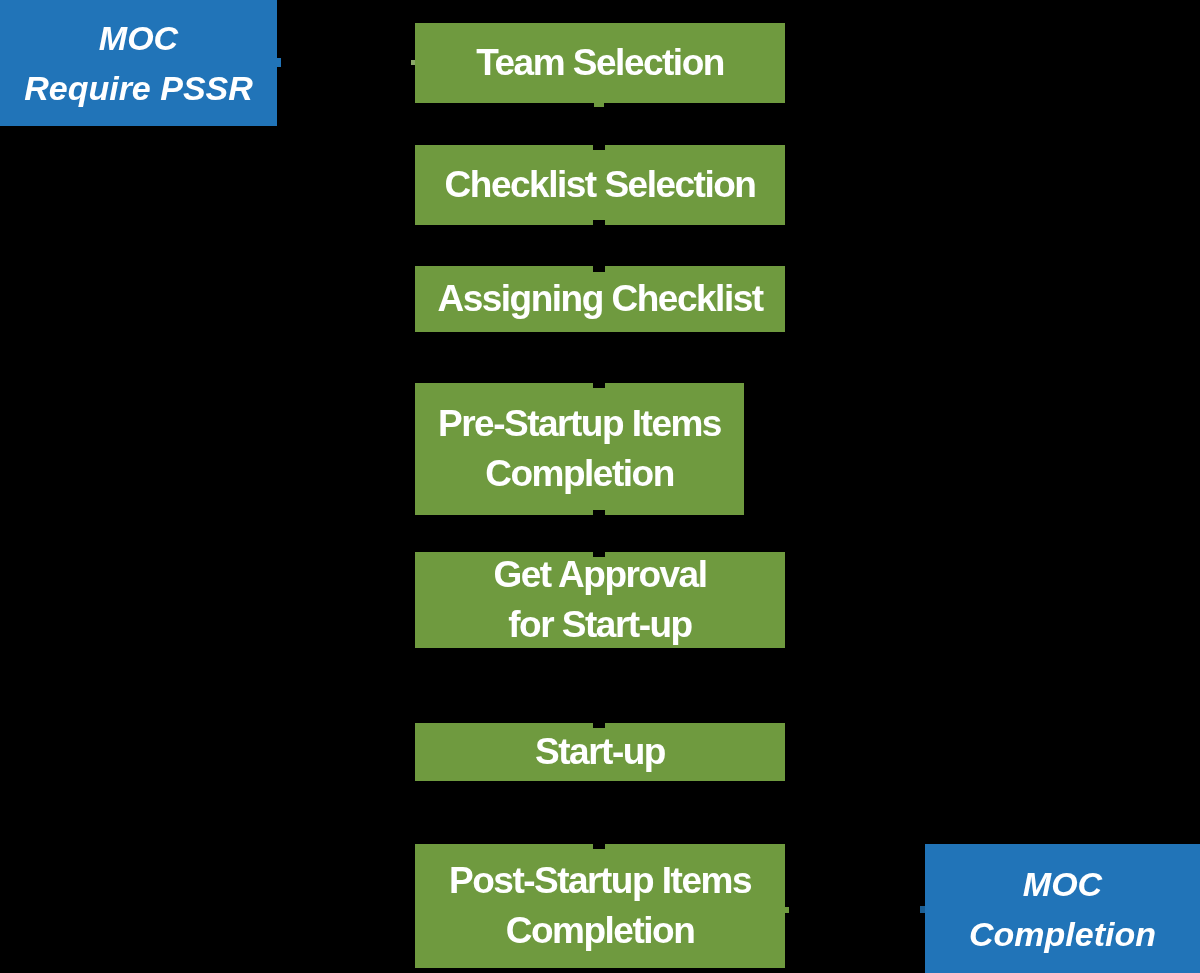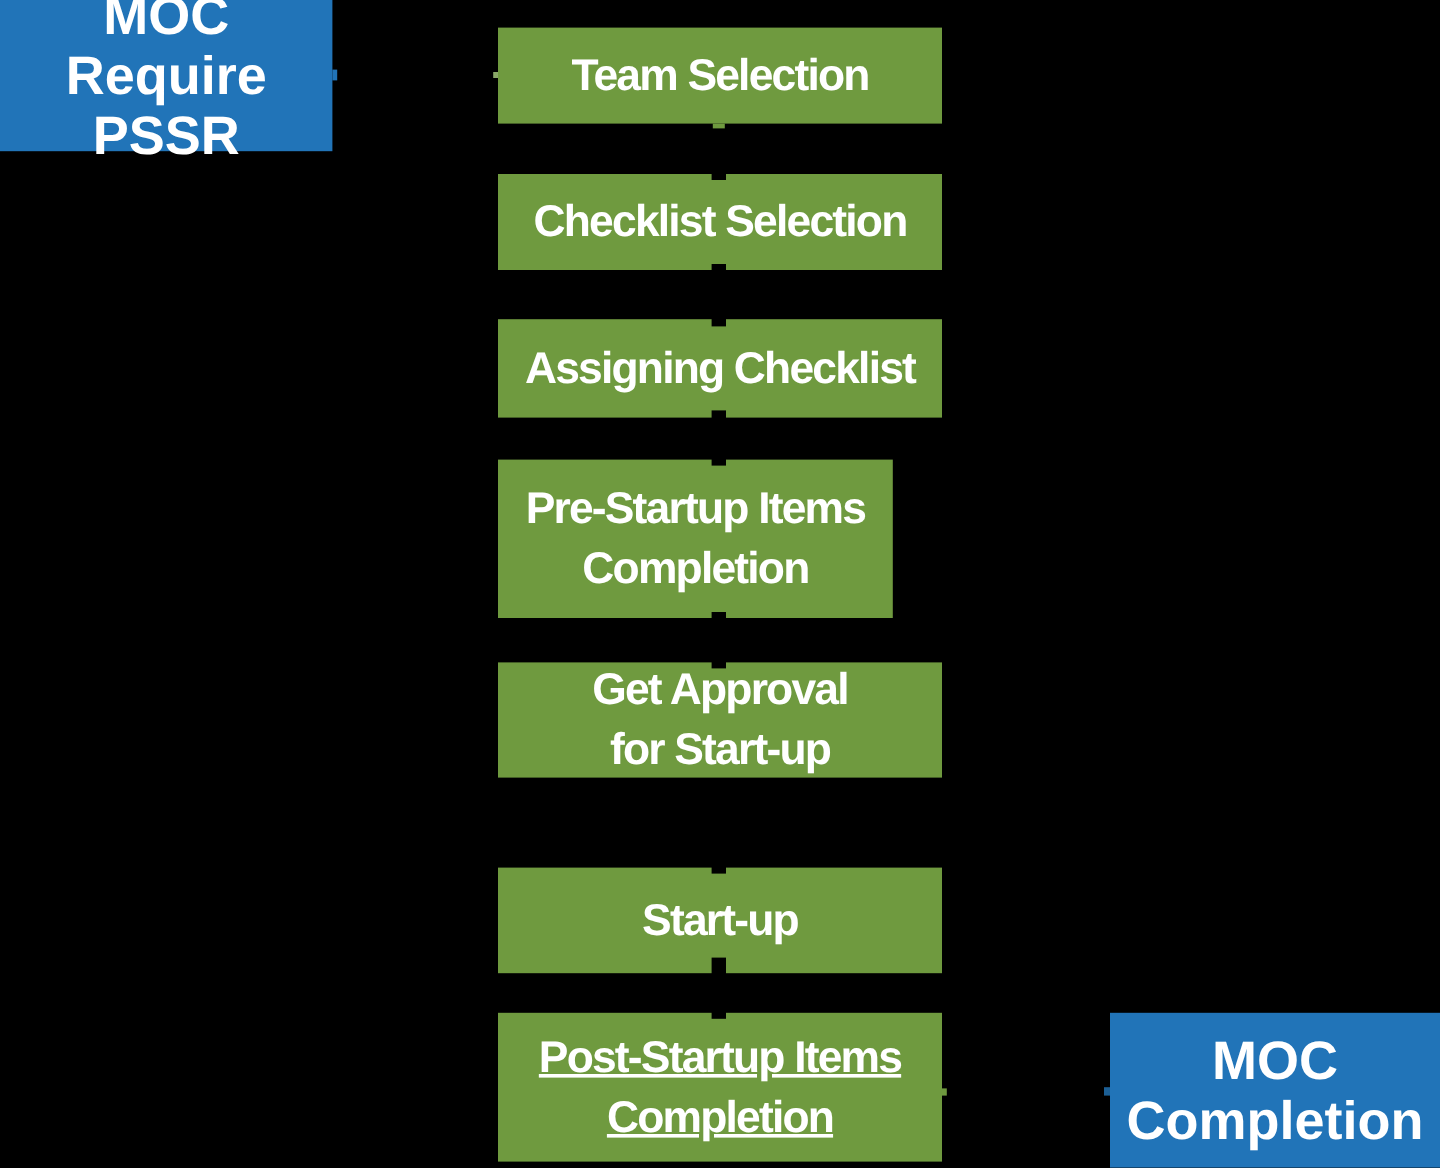--- a/index.html
+++ b/index.html
@@ -10,35 +10,35 @@
   }
   .stage{position:absolute;inset:0;width:1200px;height:973px;}
   .node{
     position:absolute;
     display:flex;align-items:center;justify-content:center;
     text-align:center;color:var(--txt,#fff);font-weight:700;
     white-space:pre-line;
   }
   .terminal{
     background:var(--blue,#2174B8);
-    font-size:45px;line-height:50px;letter-spacing:0px;
+    font-size:34px;line-height:50px;letter-spacing:0px;font-style:italic;
   }
   .process{
     background:var(--green,#6F9A3F);
     font-size:37px;line-height:50px;letter-spacing:-1.5px;
   }
   
   #node-start{left:0;top:0;width:277px;height:126px;}
   #step-0{left:415px;top:23px;width:370px;height:80px;}
   #step-1{left:415px;top:145px;width:370px;height:80px;}
-  #step-2{left:415px;top:266px;width:370px;height:82px;}
+  #step-2{left:415px;top:266px;width:370px;height:66px;}
   #step-3{left:415px;top:383px;width:329px;height:132px;}
   #step-4{left:415px;top:552px;width:370px;height:96px;}
-  #step-5{left:415px;top:723px;width:370px;height:88px;}
-  #step-6{left:415px;top:844px;width:370px;height:124px;text-decoration:underline;}
+  #step-5{left:415px;top:723px;width:370px;height:58px;}
+  #step-6{left:415px;top:844px;width:370px;height:124px;}
   #node-end{left:925px;top:844px;width:275px;height:129px;}
 
   
   .connector{position:absolute;left:593px;width:12px;background:#000;z-index:5;}
   #conn-1{top:107px;height:43px;}
   #conn-2{top:220px;height:52px;}
   #conn-3{top:342px;height:46px;}
   #conn-4{top:510px;height:47px;}
   #conn-5{top:677px;height:51px;}
   #conn-6{top:798px;height:51px;}

